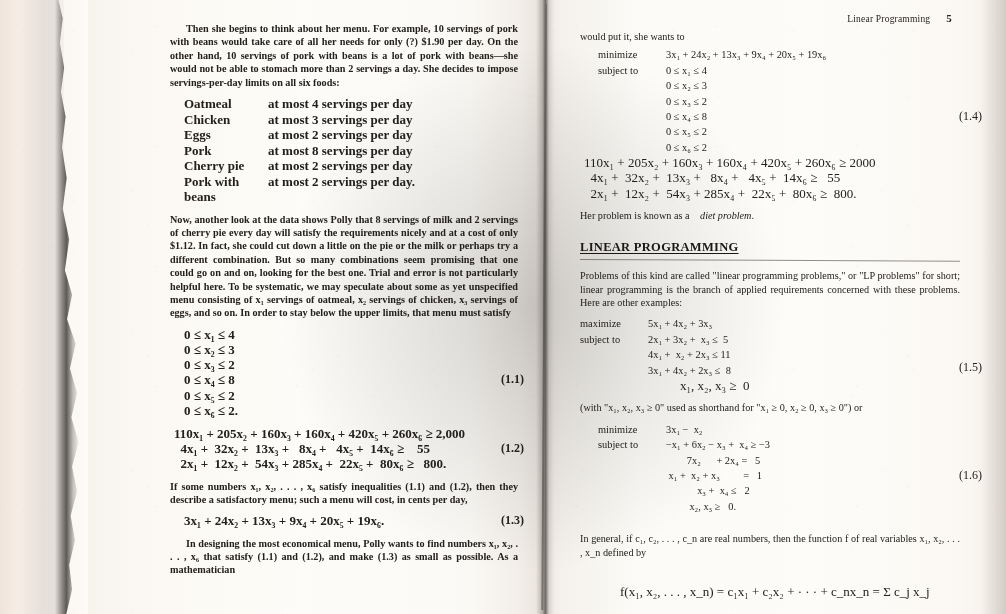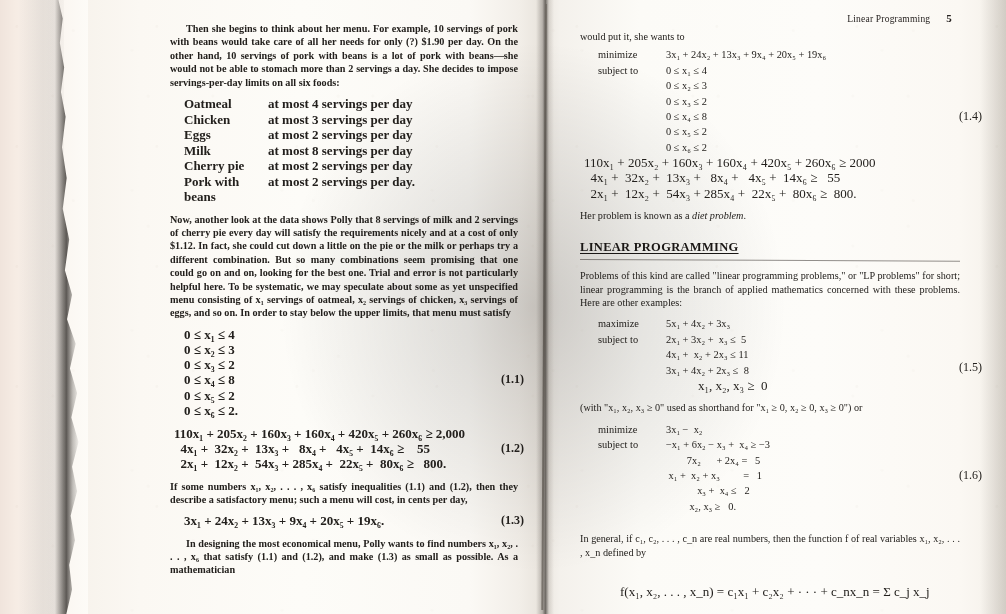--- a/index.html
+++ b/index.html
@@ -92,21 +92,21 @@
 
   
   .mathblock{position:relative;margin:7px 0 8px 0;}
   .mline{
     font-size:13px;line-height:15.2px;color:#23201d;
     white-space:pre;font-family:"Liberation Serif", serif;
   }
   .eqno{
     position:absolute;right:-6px;font-size:12px;color:#23201d;white-space:nowrap;
   }
-  i,em{}
+  i,em{margin-left:8px;}
 
   .mrow{display:flex;font-size:10.4px;line-height:15.4px;color:#23201d;}
   .mkey{width:68px;flex:0 0 68px;}
   .mval{white-space:pre;}
 
   
   h2.sechead{
     font-size:12.5px;font-weight:bold;letter-spacing:.3px;
     margin:18px 0 2px 0;color:#1a1715;
     text-decoration:underline;text-underline-offset:2px;
@@ -142,21 +142,21 @@
         </tr>
         <tr>
           <td class="food">Chicken</td>
           <td class="lim">at most 3 servings per day</td>
         </tr>
         <tr>
           <td class="food">Eggs</td>
           <td class="lim">at most 2 servings per day</td>
         </tr>
         <tr>
-          <td class="food">Milk</td>
+          <td class="food">Pork</td>
           <td class="lim">at most 8 servings per day</td>
         </tr>
         <tr>
           <td class="food">Cherry pie</td>
           <td class="lim">at most 2 servings per day</td>
         </tr>
         <tr>
           <td class="food">Pork with beans</td>
           <td class="lim">at most 2 servings per day.</td>
         </tr>
@@ -236,23 +236,23 @@
       <span class="eqno" style="top:62px;right:-22px;">(1.4)</span>
     </div>
 
     <p class="para" style="margin-top:4px;">
       Her problem is known as a <em>diet problem</em>.
     </p>
 
     <h2 class="sechead">LINEAR PROGRAMMING</h2>
     <div class="hrule"></div>
 
-    <p class="para">Problems of this kind are called "linear programming problems," or "LP problems" for short; linear programming is the branch of applied mathematics concerned with these problems. Here are other examples:</p>
-
-    <div class="mathblock" style="margin-left:18px;">
+    <p class="para">Problems of this kind are called "linear programming problems," or "LP problems" for short; linear programming is the branch of applied requirements concerned with these problems. Here are other examples:</p>
+
+    <div class="mathblock" style="">
       <div class="mrow">
         <span class="mkey">maximize</span>
         <span class="mval">5x₁ + 4x₂ + 3x₃</span>
       </div>
       <div class="mrow">
         <span class="mkey">subject to</span>
         <span class="mval">2x₁ + 3x₂ +  x₃ ≤  5</span>
       </div>
       <div class="mrow">
         <span class="mkey"></span>

